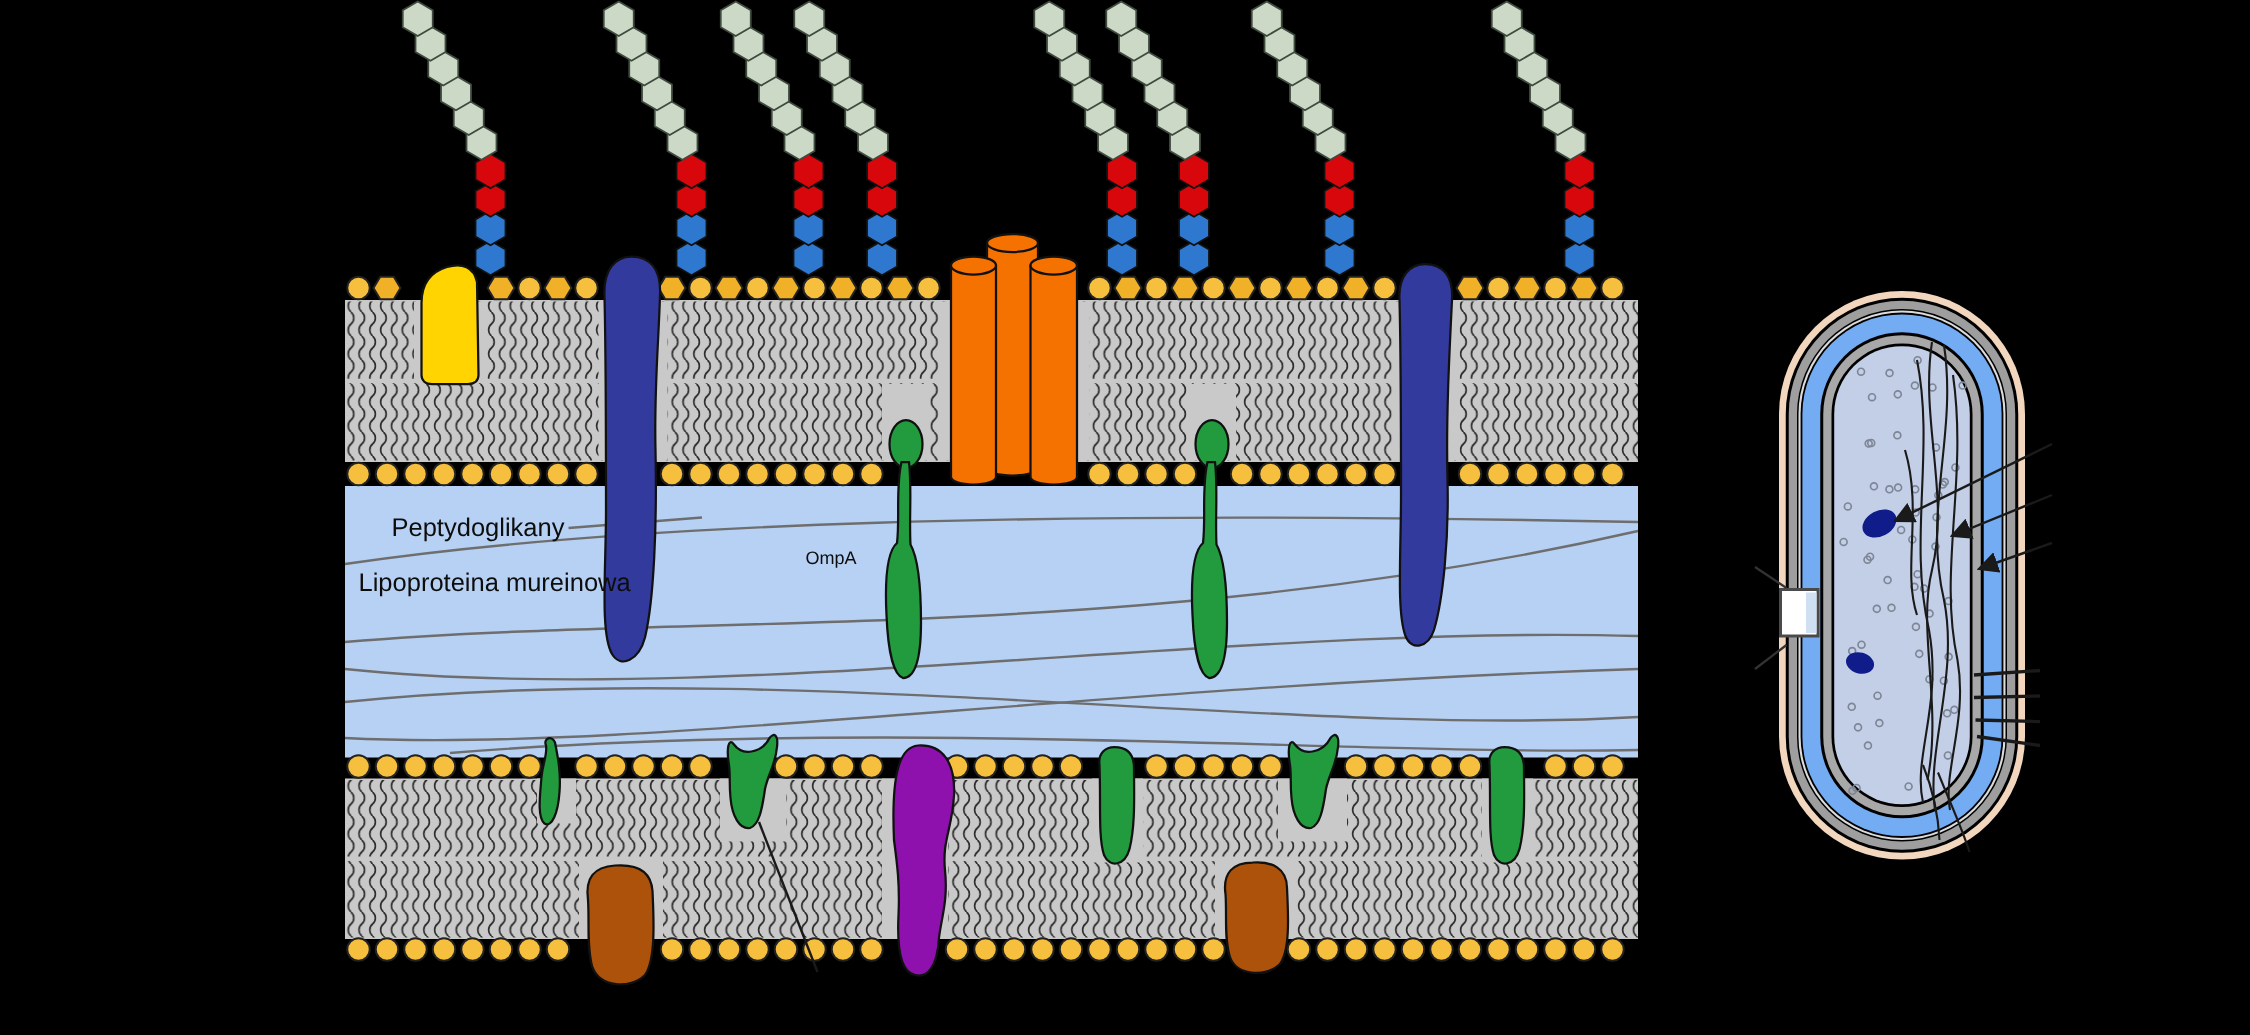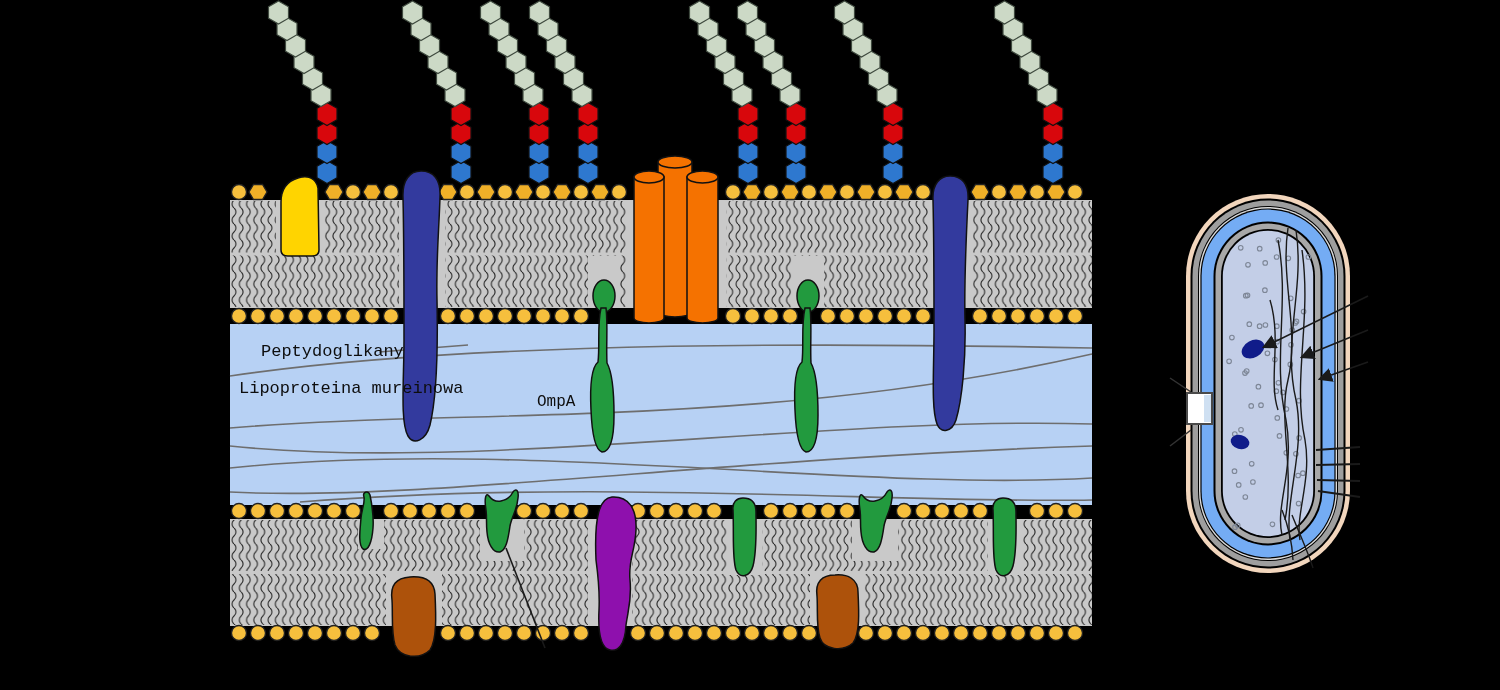--- a/index.html
+++ b/index.html
@@ -1,23 +1,23 @@
 <!DOCTYPE html>
 <html><head>
 <meta charset="utf-8">
 <style>
   html,body{margin:0;padding:0;background:#000;}
   .stage{position:relative;width:1500px;height:690px;background:#000;overflow:hidden;
          font-family:"Liberation Sans",sans-serif;}
   .stage svg{position:absolute;left:0;top:0;}
   .diagram-label{position:absolute;color:#0d0d0d;font-size:17px;line-height:1.1;
-                 white-space:nowrap;font-family:Liberation Mono, monospace;}
+                 white-space:nowrap;font-family:Liberation Sans, sans-serif;}
   #lab-pep{left:261px;top:343px;}
   #lab-lip{left:239px;top:380px;}
-  #lab-ompa{left:537px;top:366px;font-size:16px;margin-top:28px;}
+  #lab-ompa{left:537px;top:366px;font-size:12px;}
 </style>
 </head>
 <body>
 
 <div class="stage">
 
   <svg id="scene" width="1500" height="690" viewBox="0 0 1500 690">
     <defs>
       <pattern id="sq" width="7.2" height="16" patternUnits="userSpaceOnUse">
         <path d="M3.6,0 C6.1,2 6.1,6 3.6,8 C1.1,10 1.1,14 3.6,16" fill="none" stroke="#2b2b2b" stroke-width="1.1"></path>

